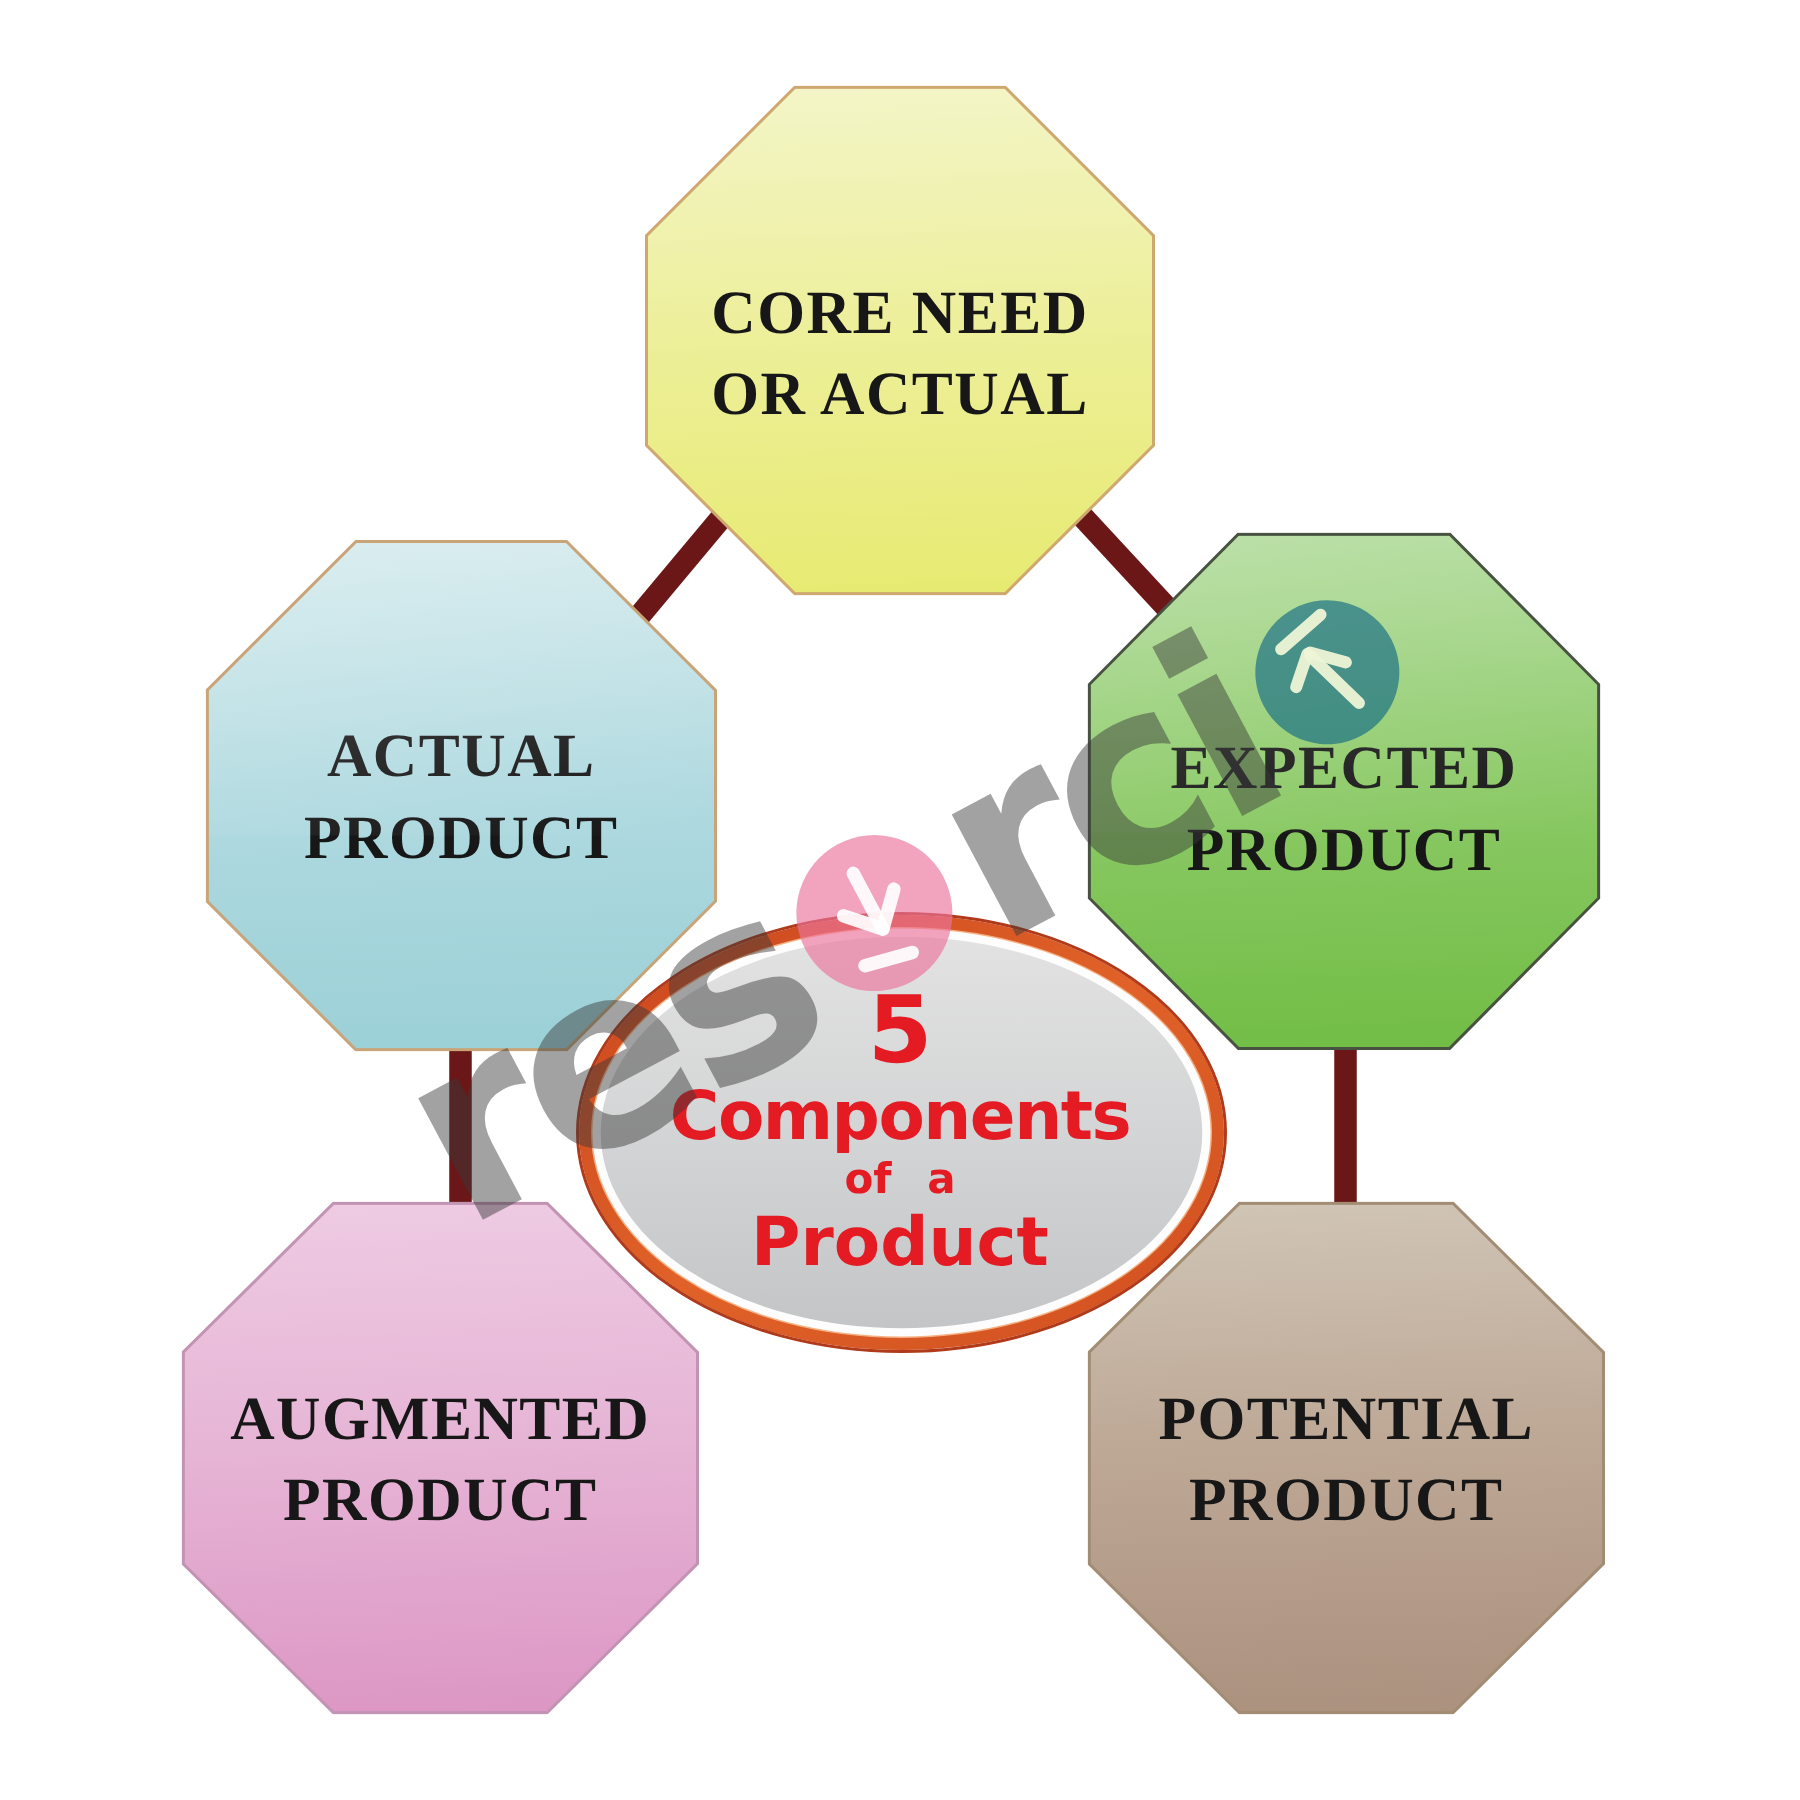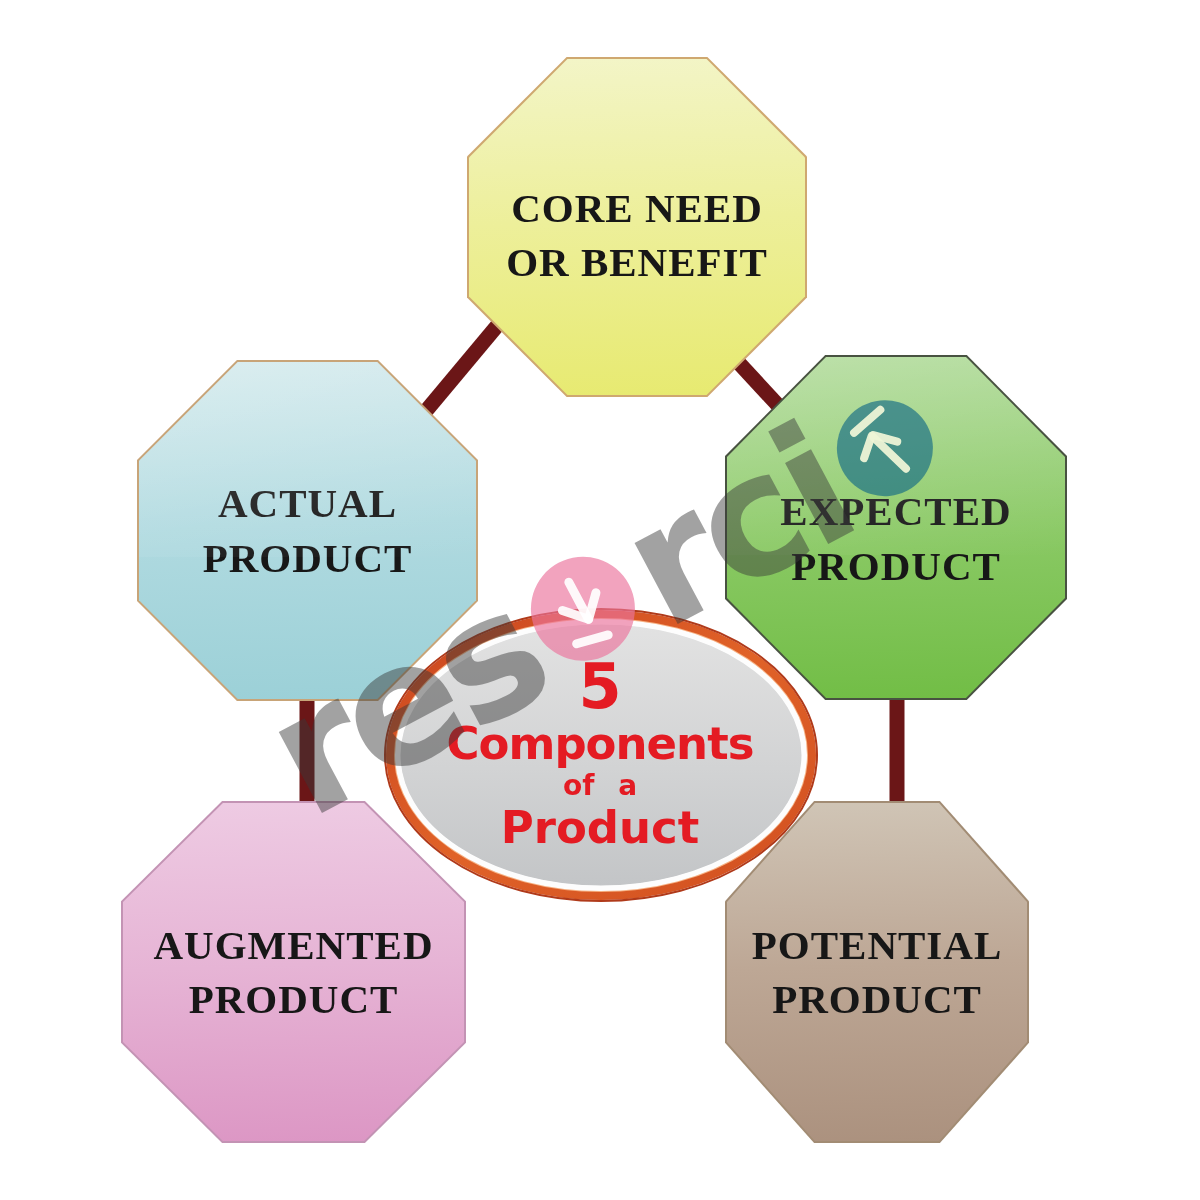--- a/index.html
+++ b/index.html
@@ -23,27 +23,27 @@
     background:linear-gradient(178deg,var(--fill-top) 0%,var(--fill-mid,var(--fill-top)) 48%,var(--fill-bottom) 100%);
     display:flex;flex-direction:column;align-items:center;justify-content:center;
   }
   .oct-label{
     text-align:center;
     font-family:"Liberation Serif",serif;
     font-weight:bold;
     font-size:41px;line-height:1.32;letter-spacing:1px;
     color:#171717;
   }
-  #node-core{left:430px;top:57px;width:340px;height:340px;margin-left:37px;}
+  #node-core{left:430px;top:57px;width:340px;height:340px;}
   #node-core .oct-fill{padding-top:16px;}
   #node-actual{left:137px;top:360px;width:341px;height:341px;}
   #node-expected{left:725px;top:355px;width:342px;height:345px;}
   #node-expected .oct-fill{padding-top:22px;}
   #node-augmented{left:121px;top:801px;width:345px;height:342px;}
-  #node-potential{left:725px;top:801px;width:304px;height:342px;}
+  #node-potential{left:725px;top:801px;width:345px;height:342px;}
   
   .sheen::after{
     content:"";position:absolute;left:0;top:0;width:100%;height:58%;
     background:linear-gradient(170deg,rgba(255,255,255,.28) 0%,rgba(255,255,255,.10) 60%,rgba(255,255,255,0) 100%);
     pointer-events:none;
   }
   
   #center-ellipse-svg{position:absolute;left:381px;top:605px;z-index:3;pointer-events:none;}
   #center-text{
     position:absolute;left:450px;top:640px;width:300px;height:230px;z-index:4;
@@ -79,21 +79,21 @@
   <line x1="512" y1="308" x2="400" y2="442" stroke-width="15" stroke="#6b1617"></line>
   <line x1="688" y1="308" x2="812" y2="442" stroke-width="15" stroke="#6b1617"></line>
   <line x1="307" y1="660" x2="307" y2="840" stroke-width="15" stroke="#6b1617"></line>
   <line x1="897" y1="660" x2="897" y2="840" stroke-width="15" stroke="#6b1617"></line>
 </svg>
 
 <div id="node-core" class="octagon" style="--fill-top: #f3f5c8; --fill-mid: #edef9a; --fill-bottom: #e7ea70; --border: #cfa870;">
   <div class="oct-fill">
     <div class="oct-label">
       <div>CORE NEED</div>
-      <div>OR BENEFIT</div>
+      <div>OR ACTUAL</div>
     </div>
   </div>
 </div>
 
 <div id="node-actual" class="octagon" style="--fill-top: #cde7ea; --fill-mid: #b0dae0; --fill-bottom: #9bd0d7; --border: #c8a478;">
   <div class="oct-fill sheen">
     <div class="oct-label">
       <div>ACTUAL</div>
       <div>PRODUCT</div>
     </div>

